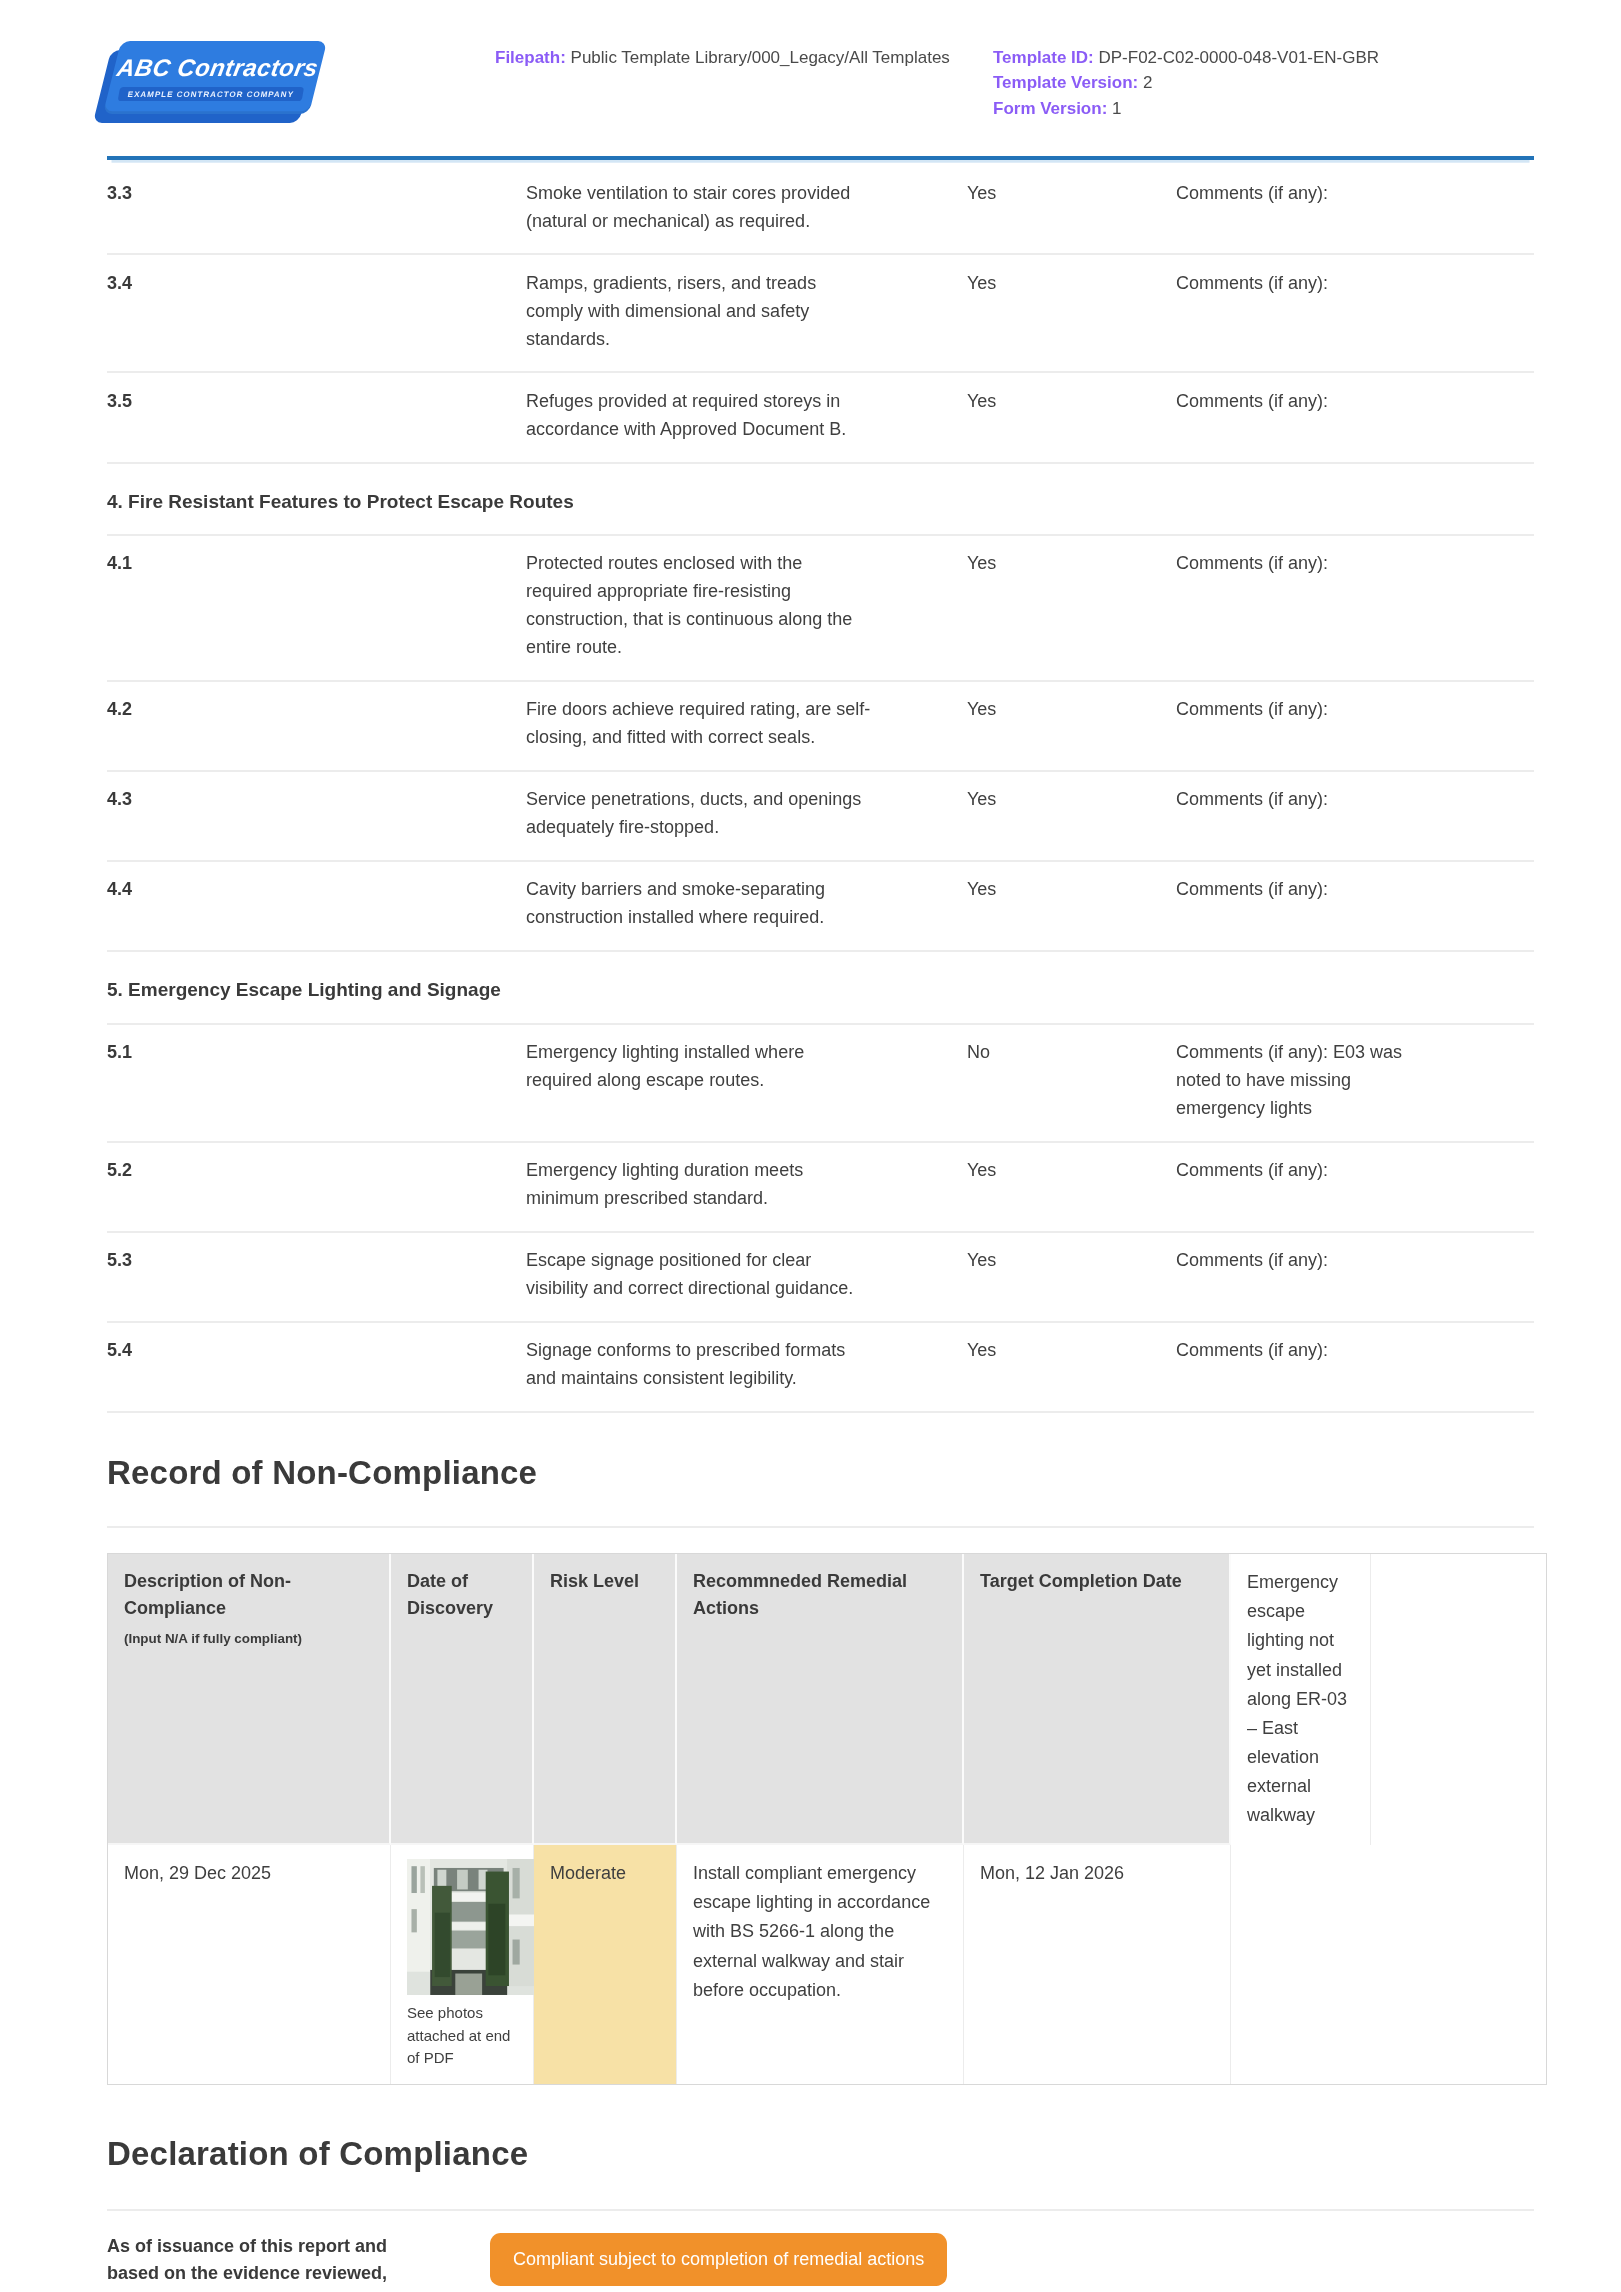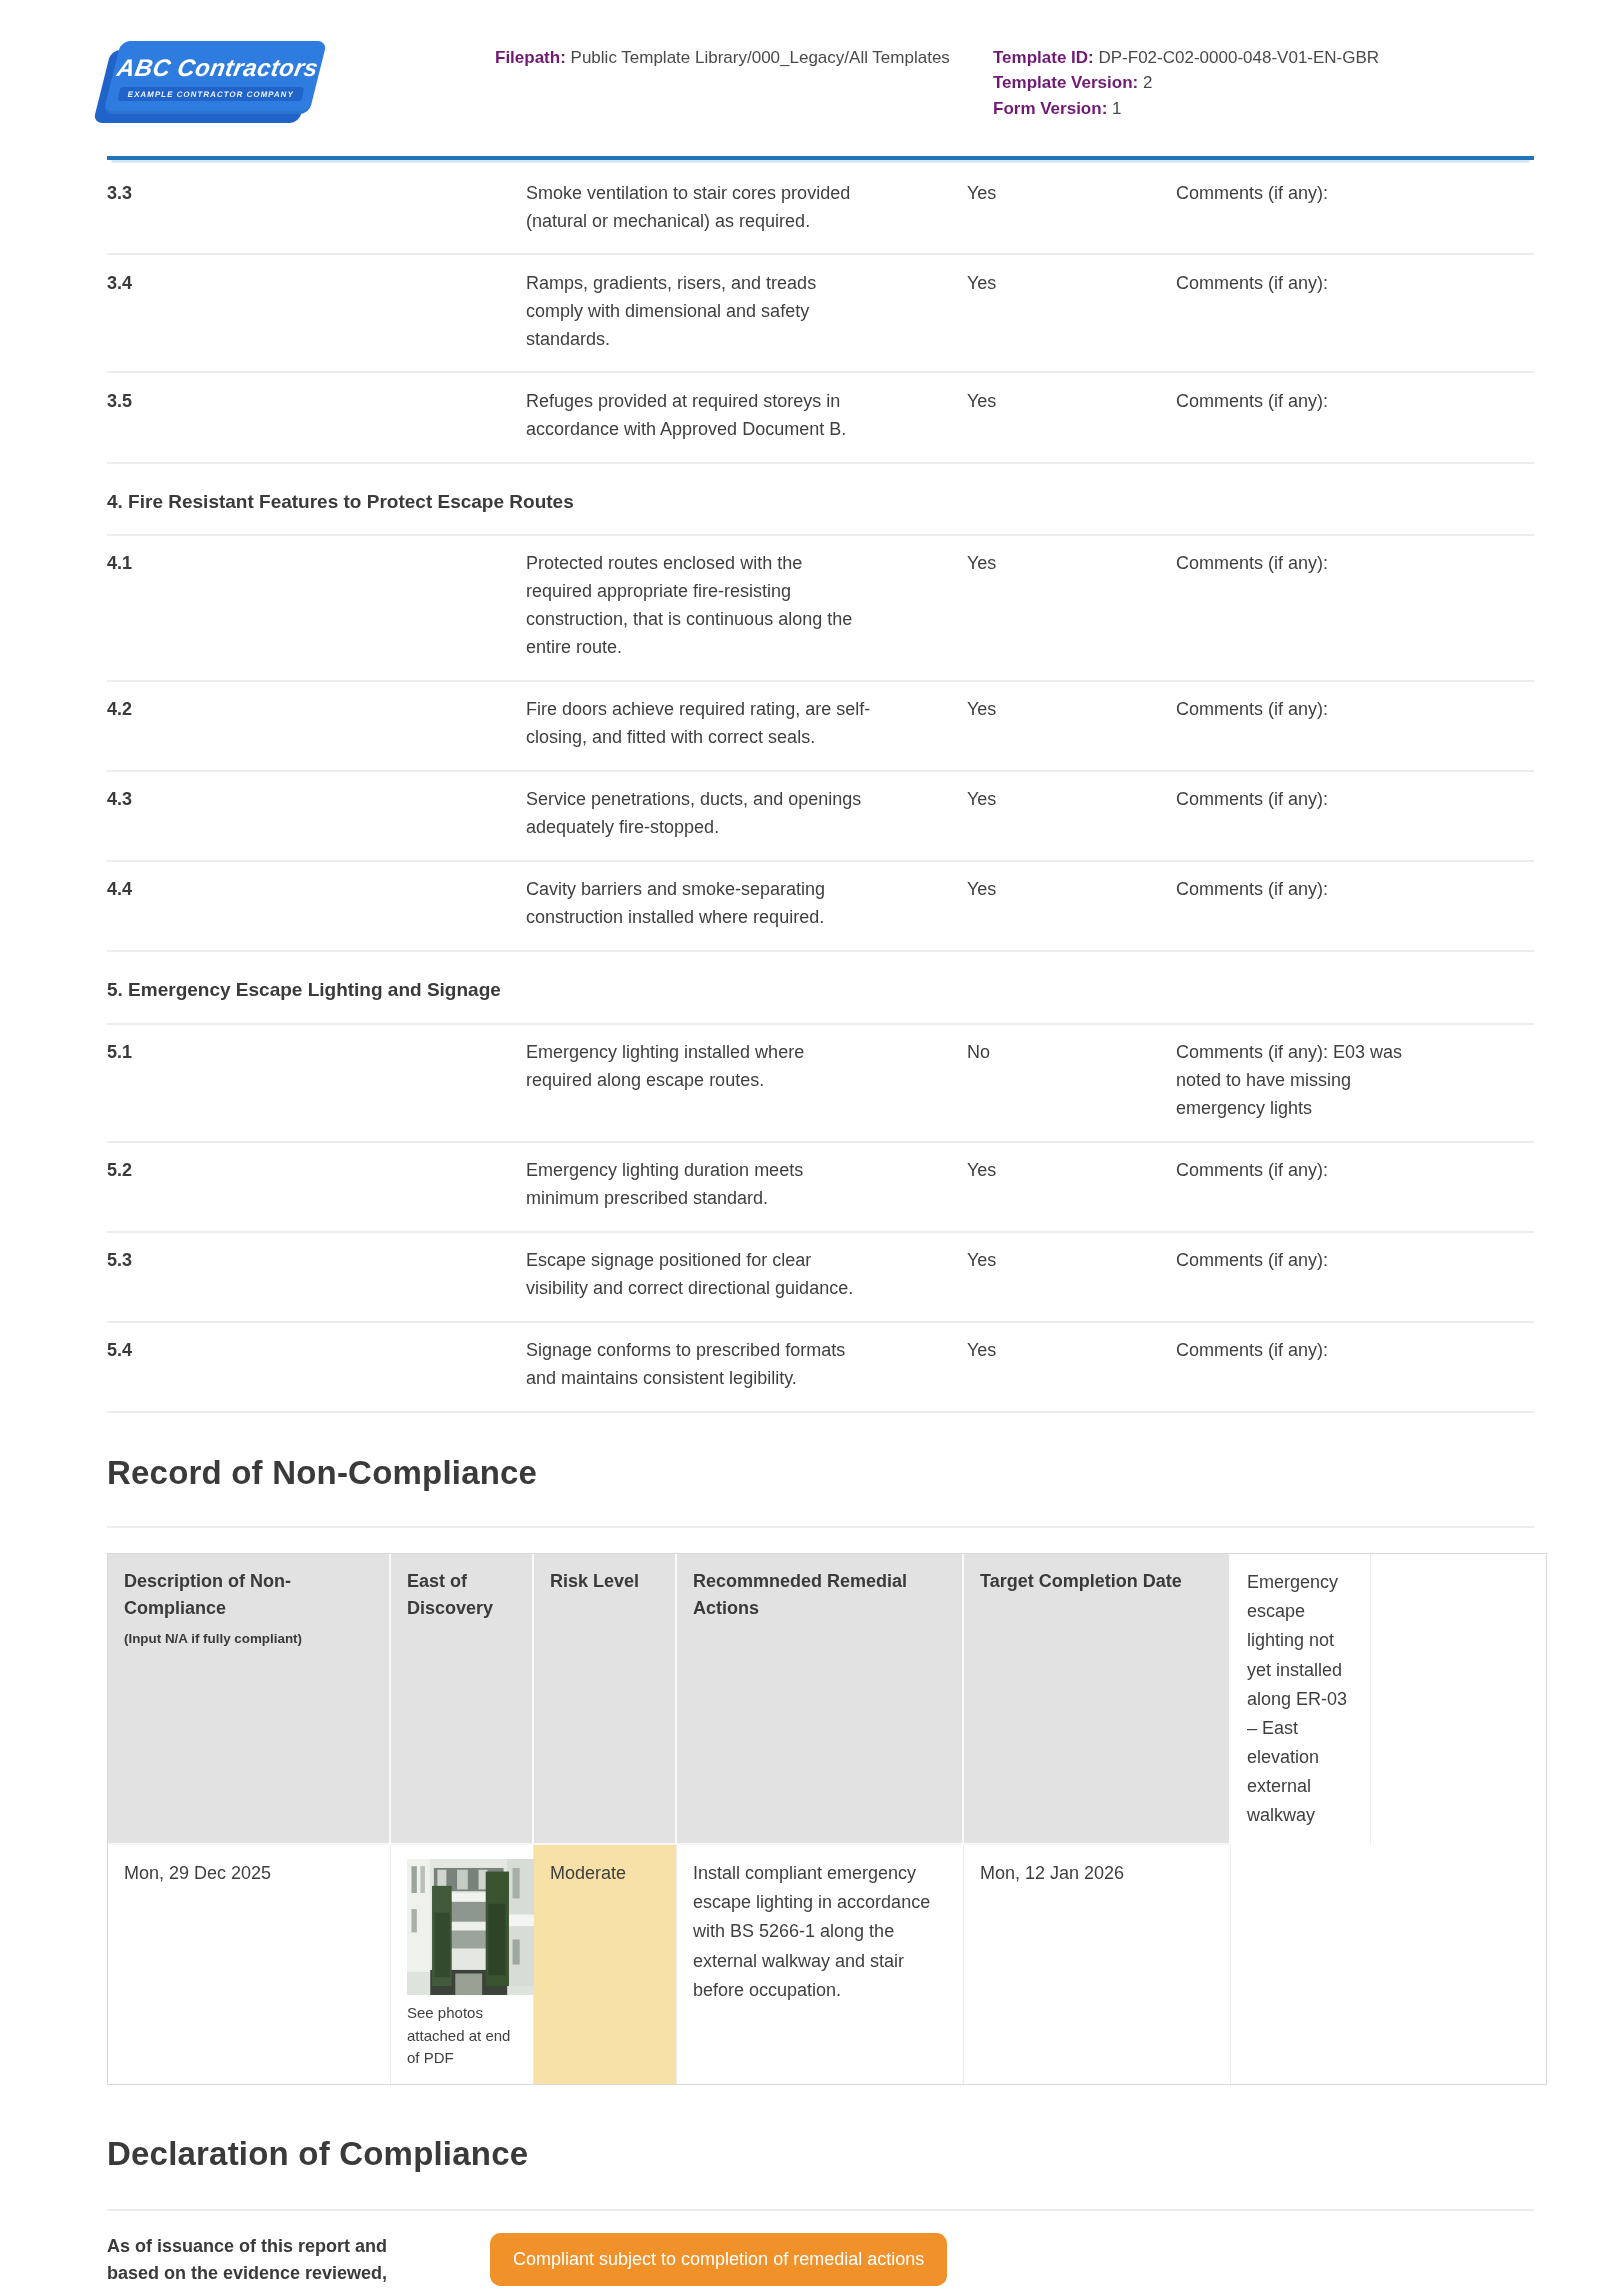--- a/index.html
+++ b/index.html
@@ -28,21 +28,21 @@
     background:var(--logo-blue-dark);transform:skewX(-14deg);border-radius:9px;}
   .logo-main{position:absolute;left:3.6px;top:0;width:206px;height:73px;background:var(--logo-blue);
     transform:skewX(-14deg);border-radius:9px;display:flex;flex-direction:column;
     align-items:center;justify-content:center;box-shadow:inset 0 -2.7px 0 rgba(0,0,0,.08);}
   .logo-title{font-size:24px;font-weight:700;font-style:italic;color:#fff;letter-spacing:0.4px;
     transform:skewX(4deg);}
   .logo-sub{margin-top:4.5px;background:var(--logo-blue-dark);color:#e8f1ff;font-size:8px;
     font-weight:700;letter-spacing:1px;padding:2.7px 9px;border-radius:3.6px;transform:skewX(4deg);}
   .meta-block{font-size:17px;line-height:1.5;color:#4a4a4a;padding-top:3.6px;}
   .meta-block.filepath{max-width:457px;}
-  .meta-block .b{font-weight:700;color:#701a75;}
+  .meta-block .b{font-weight:700;color:#8b5cf6;}
 
   
   .checklist{margin-top:5.4px;}
   .section-heading{font-size:19px;font-weight:700;color:#3a3a3a;
     padding:27px 0 21.5px;border-bottom:2.7px solid var(--divider);}
   .row{display:grid;grid-template-columns:388px 472px 209px 1fr;
     padding:14.3px 0 18px;border-bottom:2.7px solid var(--divider);
     font-size:18px;line-height:1.55;color:var(--text);}
   .row .num{font-weight:700;color:#3a3a3a;}
   .row .question{max-width:391px;white-space:pre-line;margin-left:31px;}
@@ -217,21 +217,21 @@
     </section>
 
     <h1 class="h1 nc-title">Record of Non-Compliance</h1>
     <div class="rule"></div>
 
     <div class="nc-table">
       <div class="nc-th">
         <div>Description of Non-Compliance</div>
         <div class="th-note">(Input N/A if fully compliant)</div>
       </div>
-      <div class="nc-th">East of Discovery</div>
+      <div class="nc-th">Date of Discovery</div>
       <div class="nc-th">Risk Level</div>
       <div class="nc-th">Recommneded Remedial Actions</div>
       <div class="nc-th">Target Completion Date</div>
 
       <div class="nc-td">Emergency escape lighting not yet installed along ER-03 – East elevation external walkway</div>
       <div class="nc-td">Mon, 29 Dec 2025</div>
       <div class="nc-td">
         <svg class="photo-frame" viewBox="0 0 142 152" aria-hidden="true">
           <rect x="0" y="0" width="142" height="152" fill="#dfe3de"></rect>
           <rect x="0" y="0" width="26" height="126" fill="#eff1ec"></rect>

